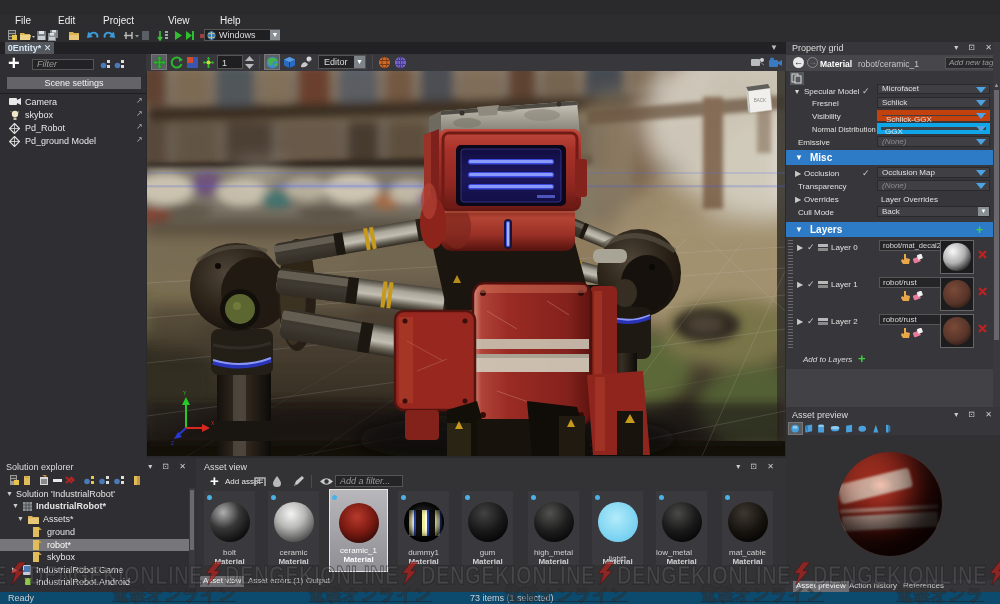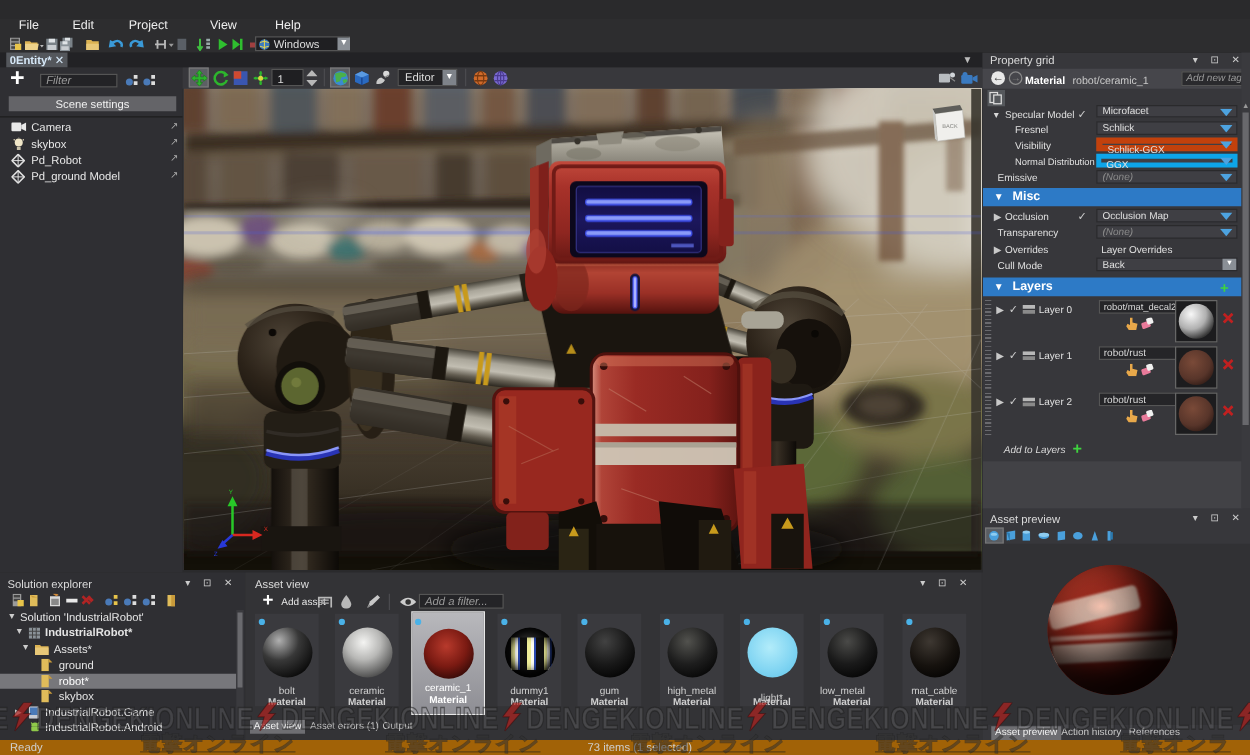--- a/index.html
+++ b/index.html
@@ -16,21 +16,21 @@
 #leftpanel { left:0; top:54px; width:146px; height:404px; background:#2f2f33; }
 
 #vptool { left:146px; top:54px; width:640px; height:17px; background:#38383c; }
 #viewport { left:147px; top:71px; width:638px; height:385px; background:#555; overflow:hidden; }
 
 #propgrid { left:786px; top:42px; width:214px; height:365px; background:#37373b; }
 #assetprev { left:786px; top:407px; width:214px; height:185px; background:#37373b; }
 
 #solexp { left:0; top:458px; width:196px; height:134px; background:#2f2f33; }
 #assetview { left:196px; top:458px; width:590px; height:134px; background:#333336; }
-#statusbar { left:0; top:592px; width:1000px; height:12px; background:#a16207; color:#cfcfcf; font-size:9px; }
+#statusbar { left:0; top:592px; width:1000px; height:12px; background:#0c4a6e; color:#cfcfcf; font-size:9px; }
 .phead { height:12px; color:#dcdcdc; font-size:9px; line-height:12px; padding-left:6px; position:relative; }
 .phicons { position:absolute; right:4px; top:0; color:#cccccc; font-size:8px; letter-spacing:4px; }
 .ibox { background:#232326; border:1px solid #555; color:#9a9a9a; font-style:italic; font-size:9px; }
 .sep { background:#4a4a4e; }
 .wmtxt { font-size:25px; font-weight:bold; letter-spacing:0.5px; transform:scaleX(0.81); transform-origin:0 50%; color:rgba(210,210,210,0.13); -webkit-text-stroke:1.1px rgba(30,30,30,0.55); }
 .wmjp { font-size:16px; font-weight:bold; letter-spacing:1.5px; color:rgba(210,210,210,0.13);text-decoration:underline; -webkit-text-stroke:1px rgba(30,30,30,0.5); }
 #prevsphere { background: radial-gradient(circle at 42% 38%, #aa3426, #781a12 45%, #330a06 78%, #170402); overflow:hidden; }
 #prevsphere .s1 { position:absolute; left:0px; top:24px; width:74px; height:20px; background:rgba(215,205,190,0.8); transform:rotate(-14deg); border-radius:4px; filter:blur(1px); }
 #prevsphere .s2 { position:absolute; left:4px; top:62px; width:96px; height:15px; background:rgba(212,202,188,0.78); transform:rotate(-3deg); filter:blur(0.8px); }
 #prevsphere .s3 { position:absolute; left:2px; top:55px; width:98px; height:4px; background:rgba(222,215,202,0.55); transform:rotate(-3deg); filter:blur(0.8px); }

